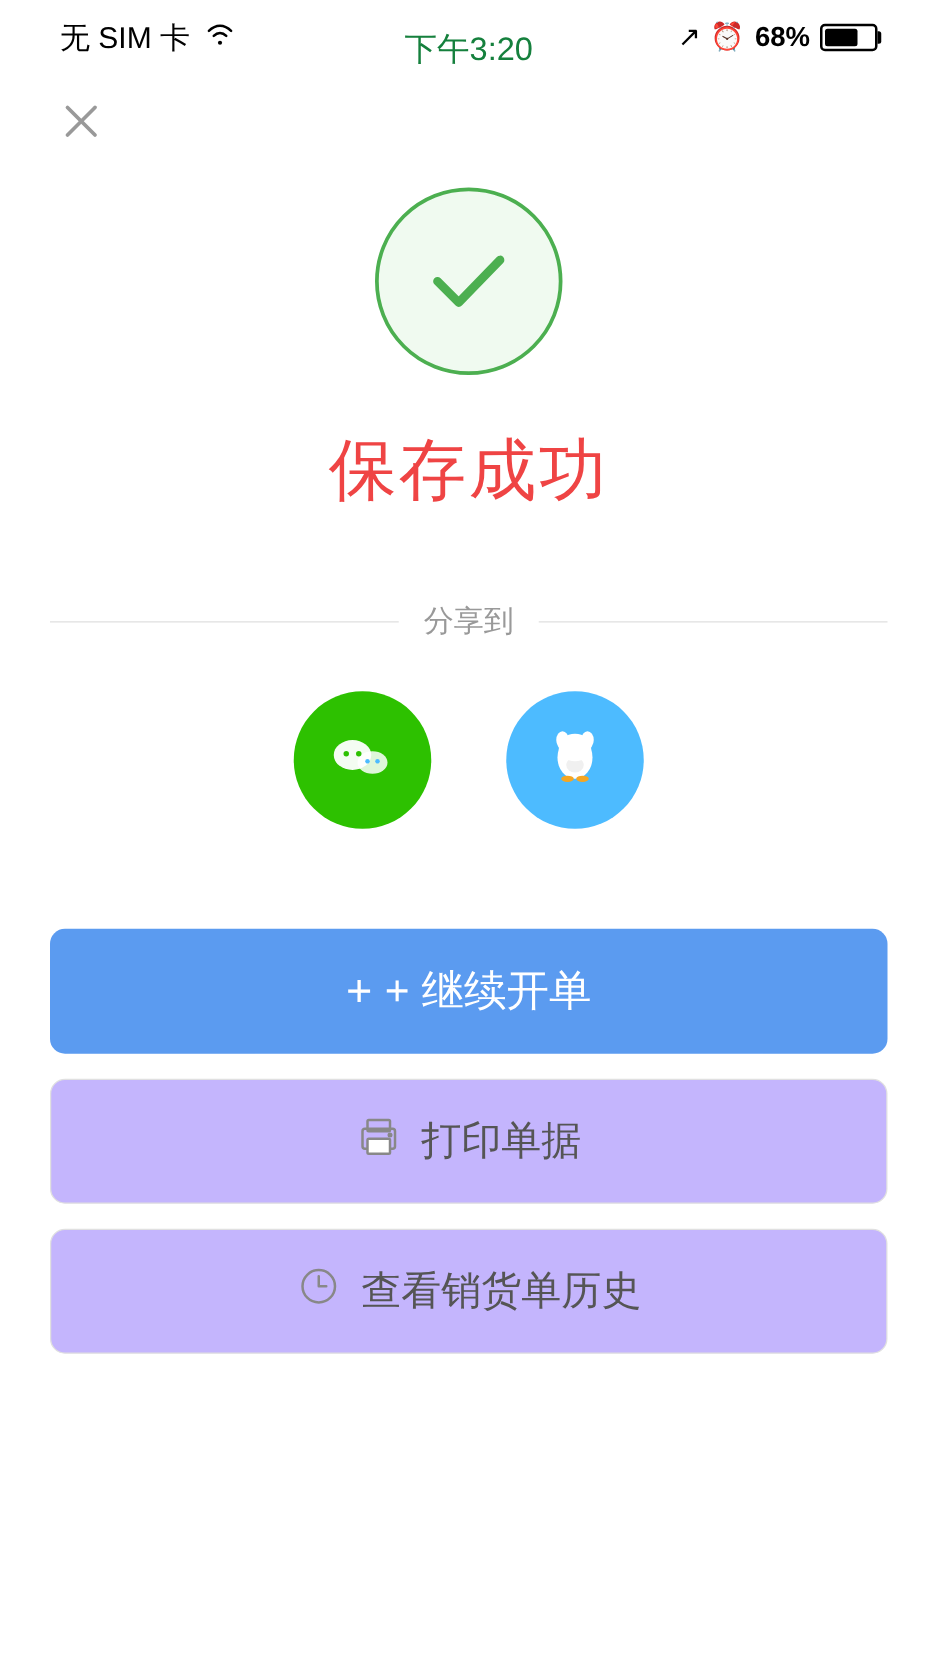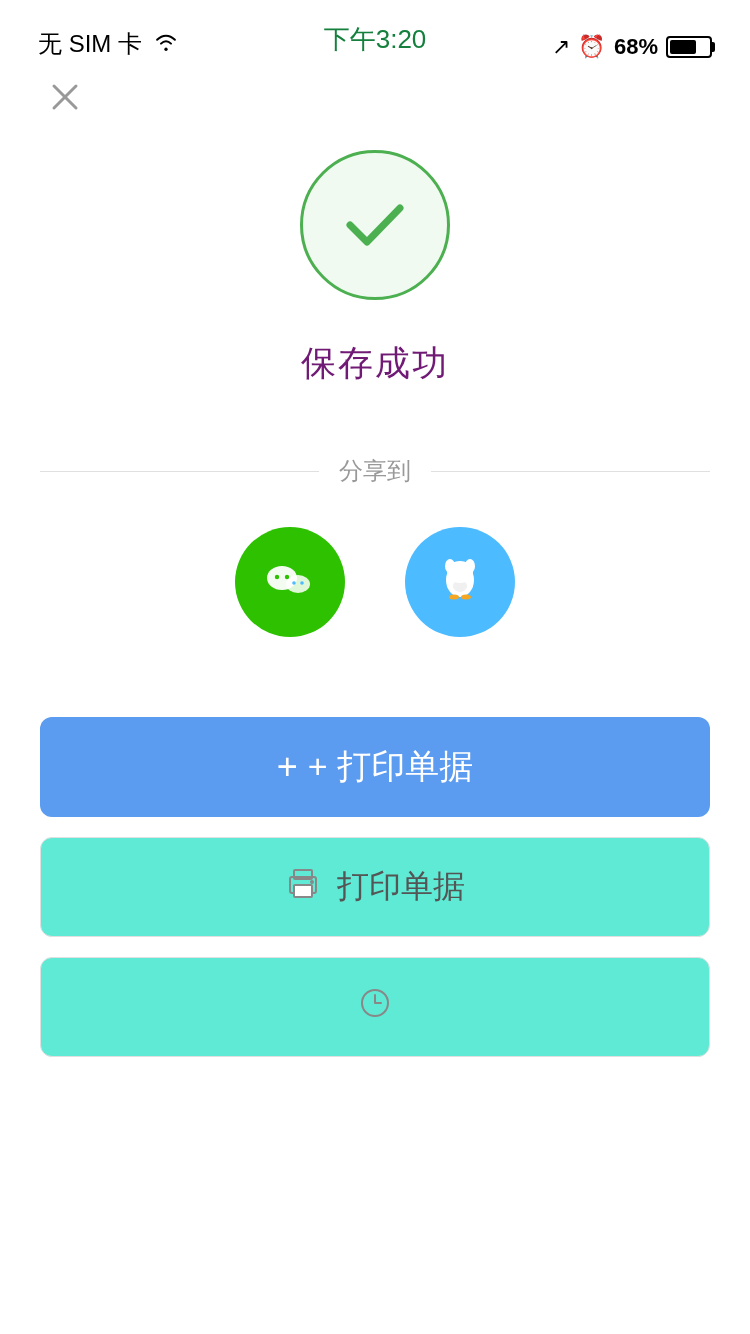--- a/index.html
+++ b/index.html
@@ -12,23 +12,23 @@
       font-family: -apple-system, "PingFang SC", "Helvetica Neue", sans-serif;
       overflow: hidden;
       position: relative;
     }
 
     
     .status-bar {
       width: 100%;
       height: 60px;
       display: flex;
-      align-items: flex-end;
+      align-items: center;
       justify-content: space-between;
-      padding: 0 38px;
+      padding: 0 48px;
       background: #fff;
     }
     .status-left {
       display: flex;
       align-items: center;
       gap: 10px;
       font-size: 24px;
       color: #000;
       font-weight: 500;
     }
@@ -112,23 +112,23 @@
       justify-content: center;
       margin-top: 90px;
     }
     .checkmark {
       width: 80px;
       height: 80px;
     }
 
     
     .success-title {
-      font-size: 35px;
+      font-size: 54px;
       font-weight: 500;
-      color: #701a75;
+      color: #ef4444;
       margin-top: 40px;
       letter-spacing: 2px;
     }
 
     
     .share-divider {
       width: 100%;
       display: flex;
       align-items: center;
       margin-top: 68px;
@@ -185,21 +185,21 @@
       font-size: 34px;
       display: flex;
       align-items: center;
       justify-content: center;
       gap: 16px;
       cursor: pointer;
     }
     .btn-secondary {
       width: 100%;
       height: 100px;
-      background: #5eead4;
+      background: #c4b5fd;
       border: 1px solid #e0e0e0;
       border-radius: 12px;
       color: #555;
       font-size: 32px;
       display: flex;
       align-items: center;
       justify-content: center;
       gap: 16px;
       cursor: pointer;
     }
@@ -290,21 +290,21 @@
 
         <ellipse cx="32" cy="22" rx="13" ry="11" fill="white"></ellipse>
       </svg>
     </div>
   </div>
 
   <div class="action-buttons">
 
     <button class="btn-primary">
       <span style="font-size:36px;">+</span>
-      <span style="font-size:34px; margin-left: -6px;">+ 打印单据</span>
+      <span style="font-size:34px; margin-left: -6px;">+ 继续开单</span>
     </button>
 
     <button class="btn-secondary">
       <span>
         <svg width="36" height="36" viewBox="0 0 36 36" fill="none" xmlns="http://www.w3.org/2000/svg">
           <rect x="5" y="12" width="26" height="16" rx="2" stroke="#888" stroke-width="2" fill="none"></rect>
           <rect x="9" y="20" width="18" height="12" rx="1" stroke="#888" stroke-width="2" fill="white"></rect>
           <rect x="9" y="5" width="18" height="9" rx="1" stroke="#888" stroke-width="2" fill="none"></rect>
           <circle cx="27" cy="17" r="2" fill="#888"></circle>
         </svg>
@@ -312,16 +312,17 @@
       <span>打印单据</span>
     </button>
 
     <button class="btn-secondary">
       <span>
         <svg width="36" height="36" viewBox="0 0 36 36" fill="none" xmlns="http://www.w3.org/2000/svg">
           <circle cx="18" cy="18" r="13" stroke="#888" stroke-width="2" fill="none"></circle>
           <polyline points="18,10 18,18 24,18" stroke="#888" stroke-width="2" stroke-linecap="round" stroke-linejoin="round"></polyline>
         </svg>
       </span>
+      <span>查看销货单历史</span>
     </button>
   </div>
 
 </div>
 
 </body></html>

